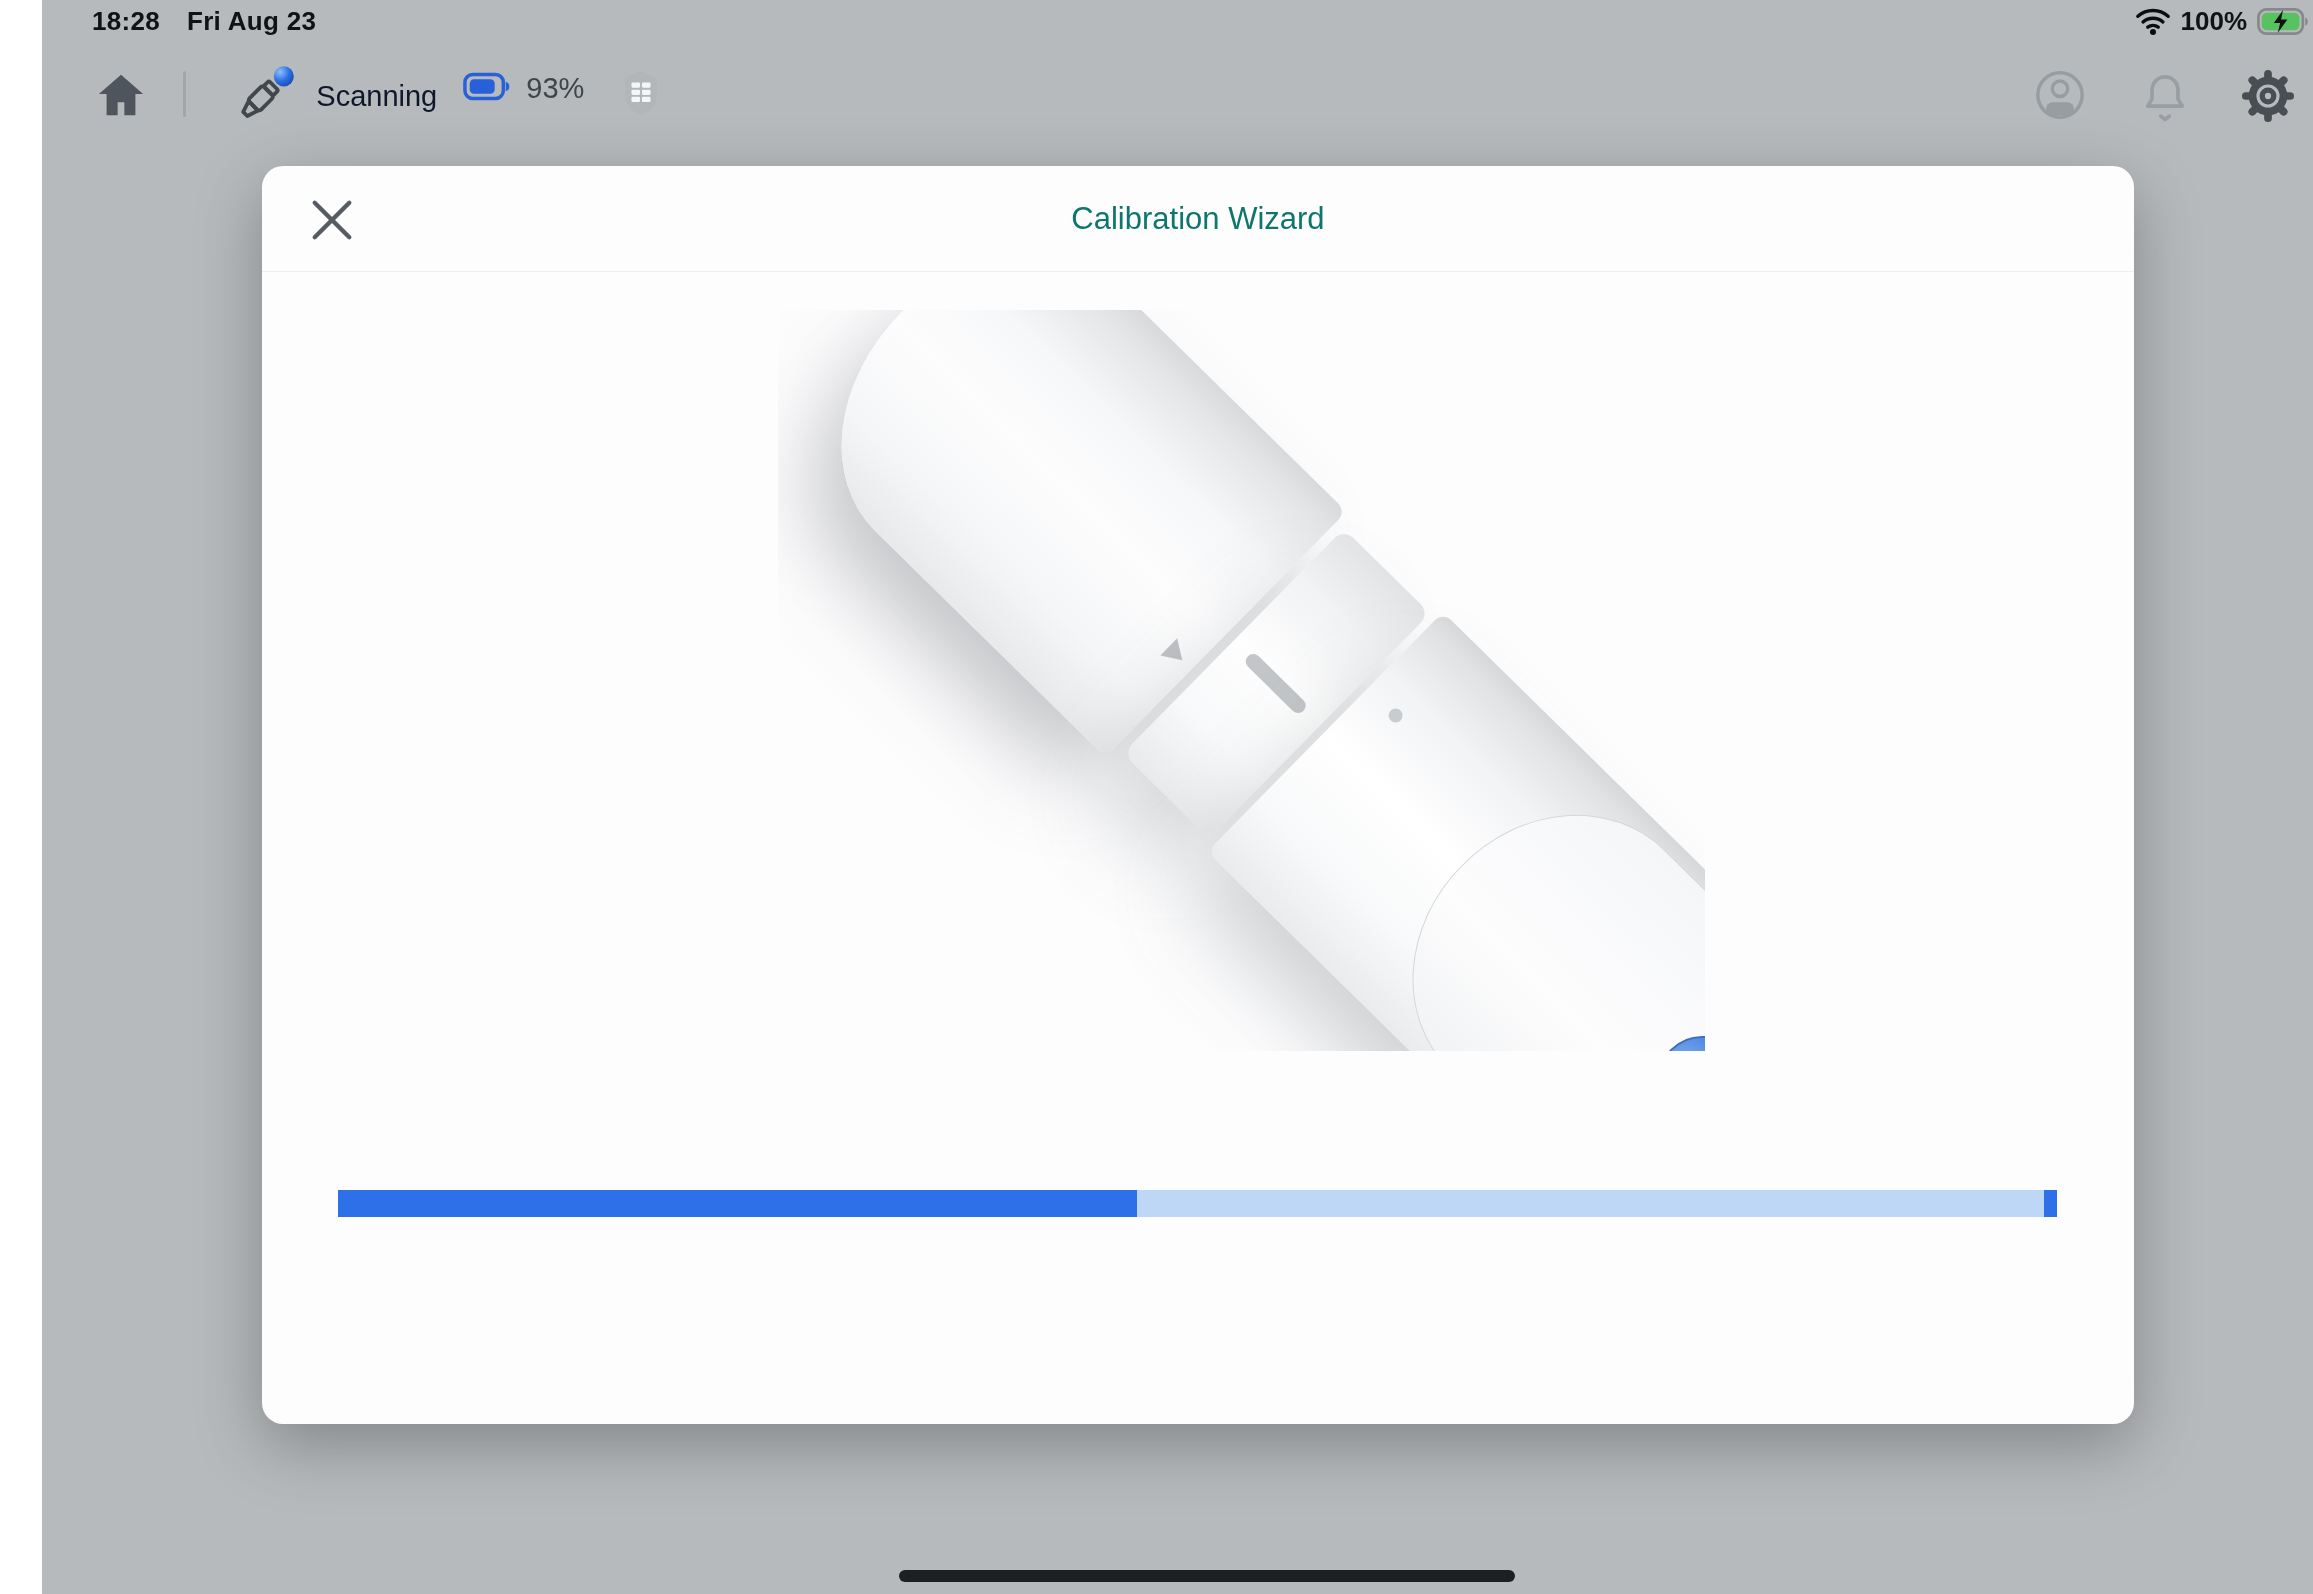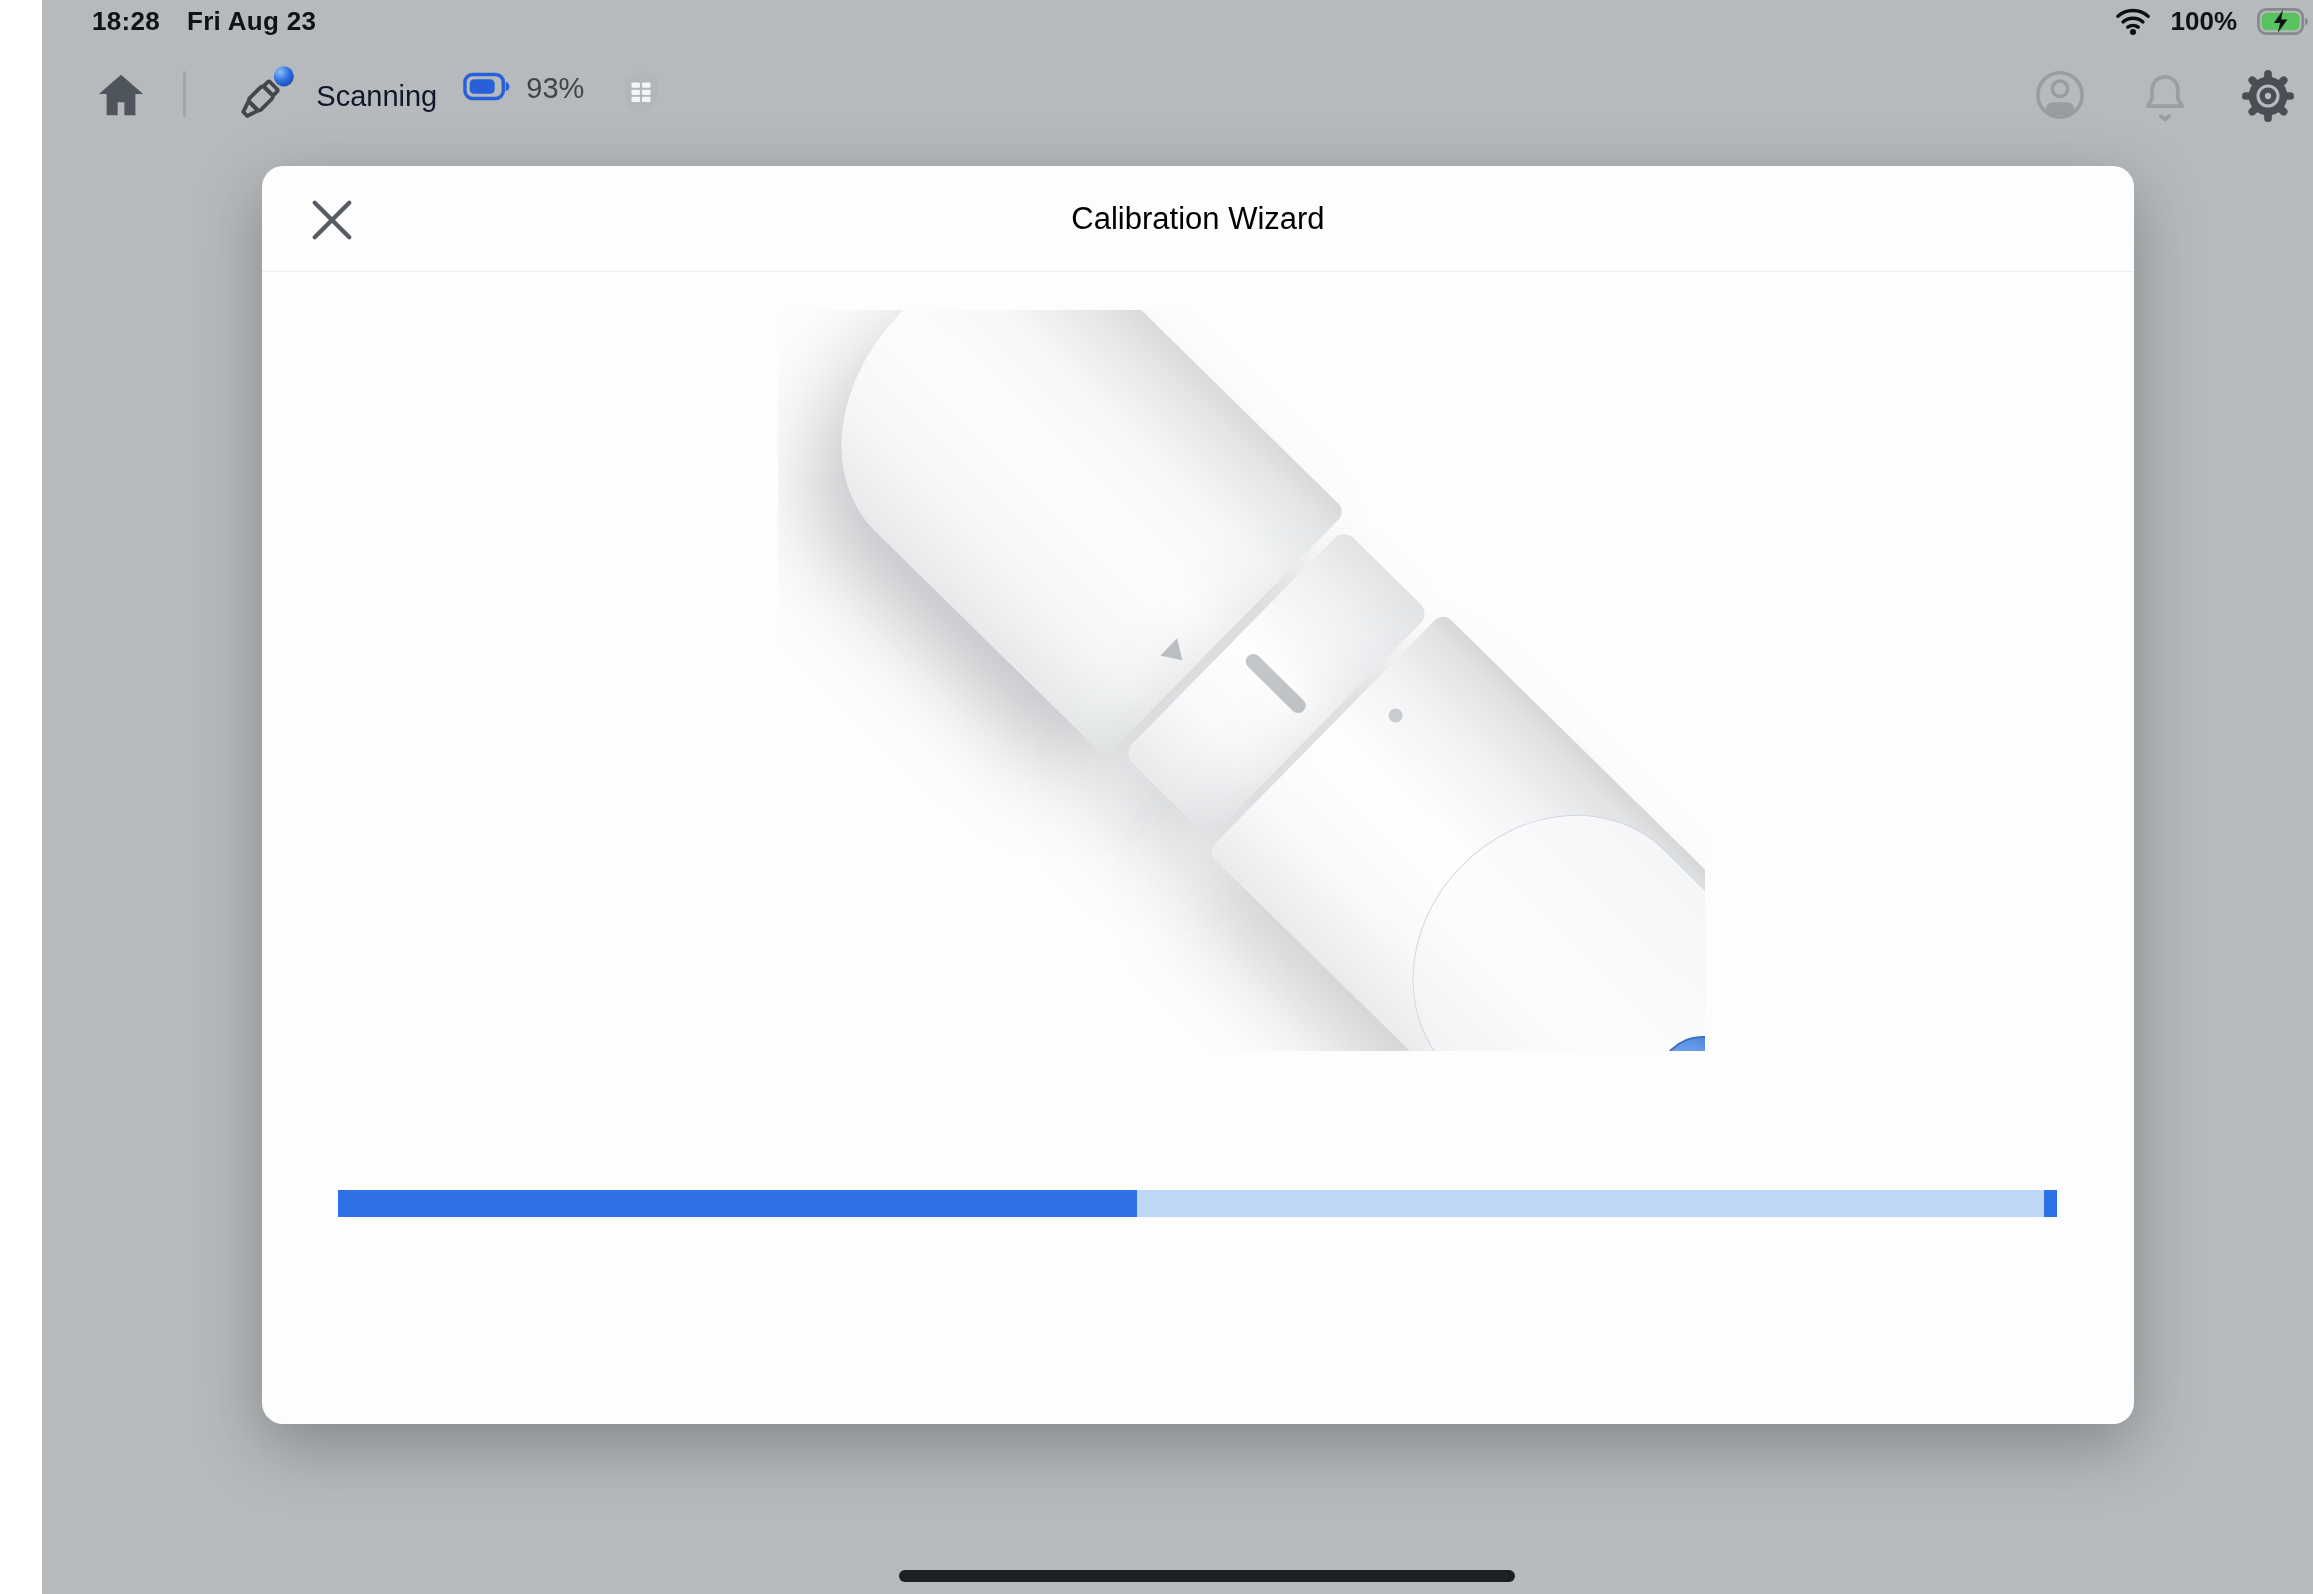--- a/index.html
+++ b/index.html
@@ -3,38 +3,38 @@
 <meta charset="utf-8">
 <style>
   * { margin:0; padding:0; box-sizing:border-box; }
   html,body { width:2313px; height:1594px; }
   body { font-family:"Liberation Sans","DejaVu Sans",sans-serif; }
   .screen { position:relative; width:2313px; height:1594px; background:#b6babc; overflow:hidden;margin-left:42px; }
 
   
   .status-left { position:absolute; left:50px; top:5.7px; display:flex; gap:27px; align-items:center;
                  font-size:26px; font-weight:700; color:#101214; letter-spacing:0.3px; }
-  .status-right { position:absolute; right:44px; top:5.7px; display:flex; gap:20px; align-items:center;
+  .status-right { position:absolute; right:44px; top:5.7px; display:flex; gap:10px; align-items:center;
                   font-size:26px; font-weight:700; color:#101214; }
   .status-right svg { display:block; }
 
   
   .toolbar { position:absolute; left:0; top:54px; width:2313px; height:86px; }
   .tb-item { position:absolute; display:flex; align-items:center; gap:15.3px; }
   .tb-divider { position:absolute; left:141px; top:17px; width:2.9px; height:46px; background:#a2a6a9; border-radius:1.9px; }
   .tb-label { font-size:29px; color:#0f172a; }
   .tb-pct { font-size:29px; color:#3f454b; }
   .icon-btn { background:none; border:none; padding:0; cursor:pointer; display:block; }
 
   
   .modal { position:absolute; left:220px; top:166px; width:1872px; height:1258px;
            background:#fdfdfe; border-radius:21px; box-shadow:0 21px 67px rgba(0,0,0,.28); }
   .modal-header { position:relative; height:106px; border-bottom:1.9px solid #eeeef1; }
   .modal-title { position:absolute; left:0; right:0; top:0; height:106px; line-height:106px;
-                 text-align:center; font-size:31px; font-weight:500; color:#000000; }
+                 text-align:center; font-size:31px; font-weight:500; color:#0f766e; }
   .close-btn { position:absolute; left:46px; top:30px; width:48px; height:48px;
                background:none; border:none; padding:0; cursor:pointer; }
 
   
   .device-visual { position:absolute; left:516px; top:144px; width:927px; height:741px; overflow:hidden; }
   .pen { position:absolute; left:531px; top:406px; width:344px; height:1147px;
          transform:translate(-50%,-50%) rotate(-45.5deg); display:flex; flex-direction:column; align-items:center; }
   .pen-cap { width:344px; height:459px; position:relative;
              border-radius:172px 172px 11.5px 11.5px / 134px 134px 11.5px 11.5px;
              background:linear-gradient(to right,#e7e9ea 0%,#f5f6f7 20%,#fdfdfe 48%,#f6f7f8 72%,#e3e5e7 92%,#d7d9db 100%);

